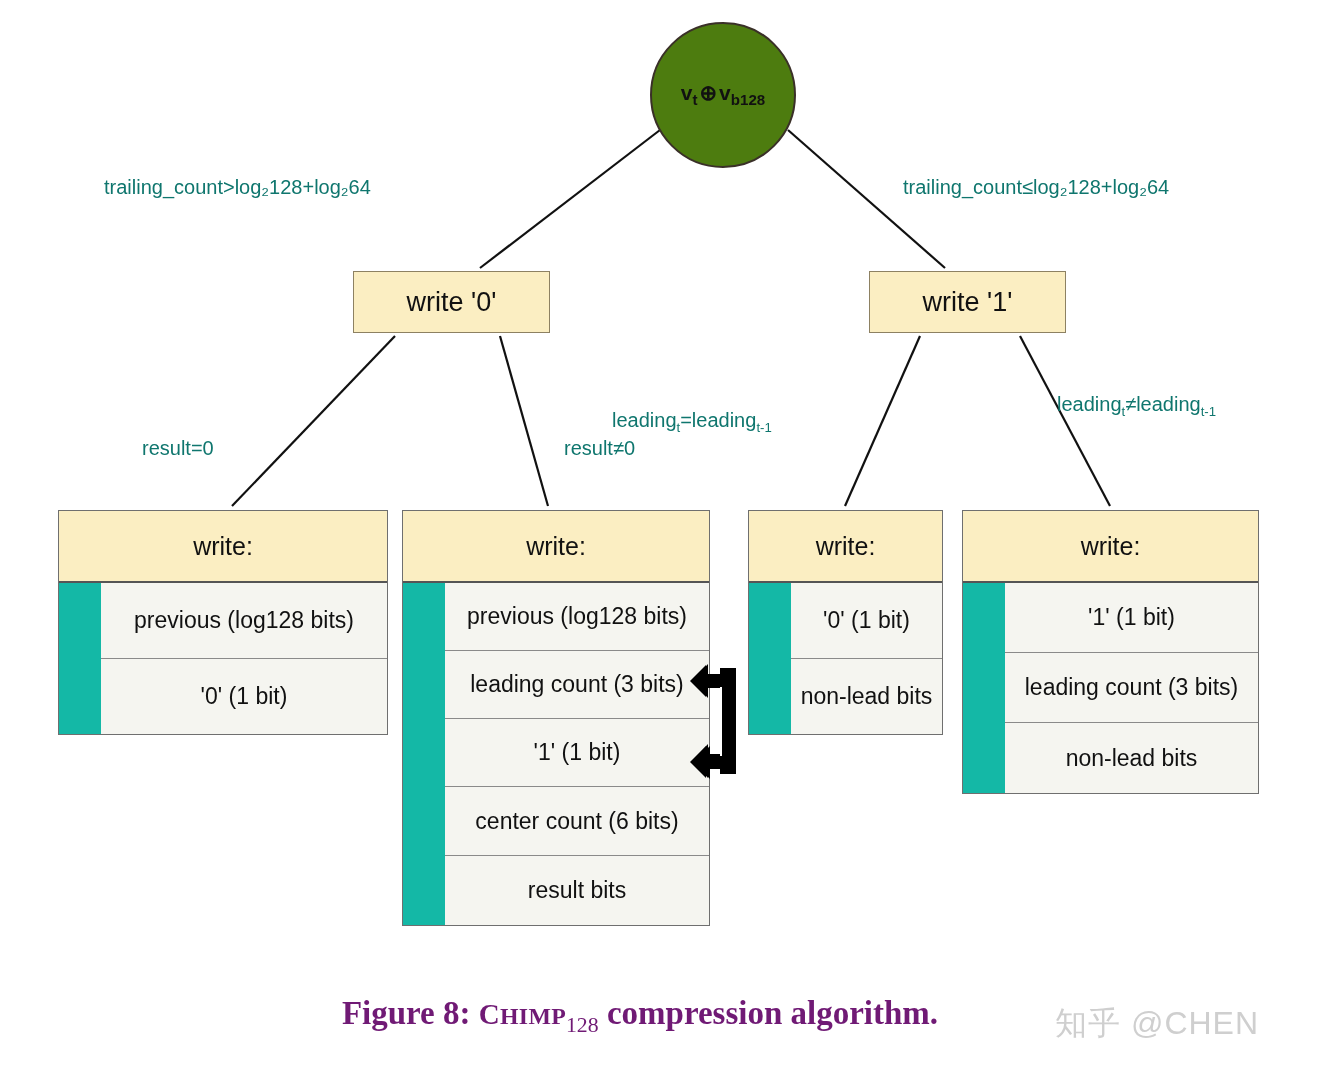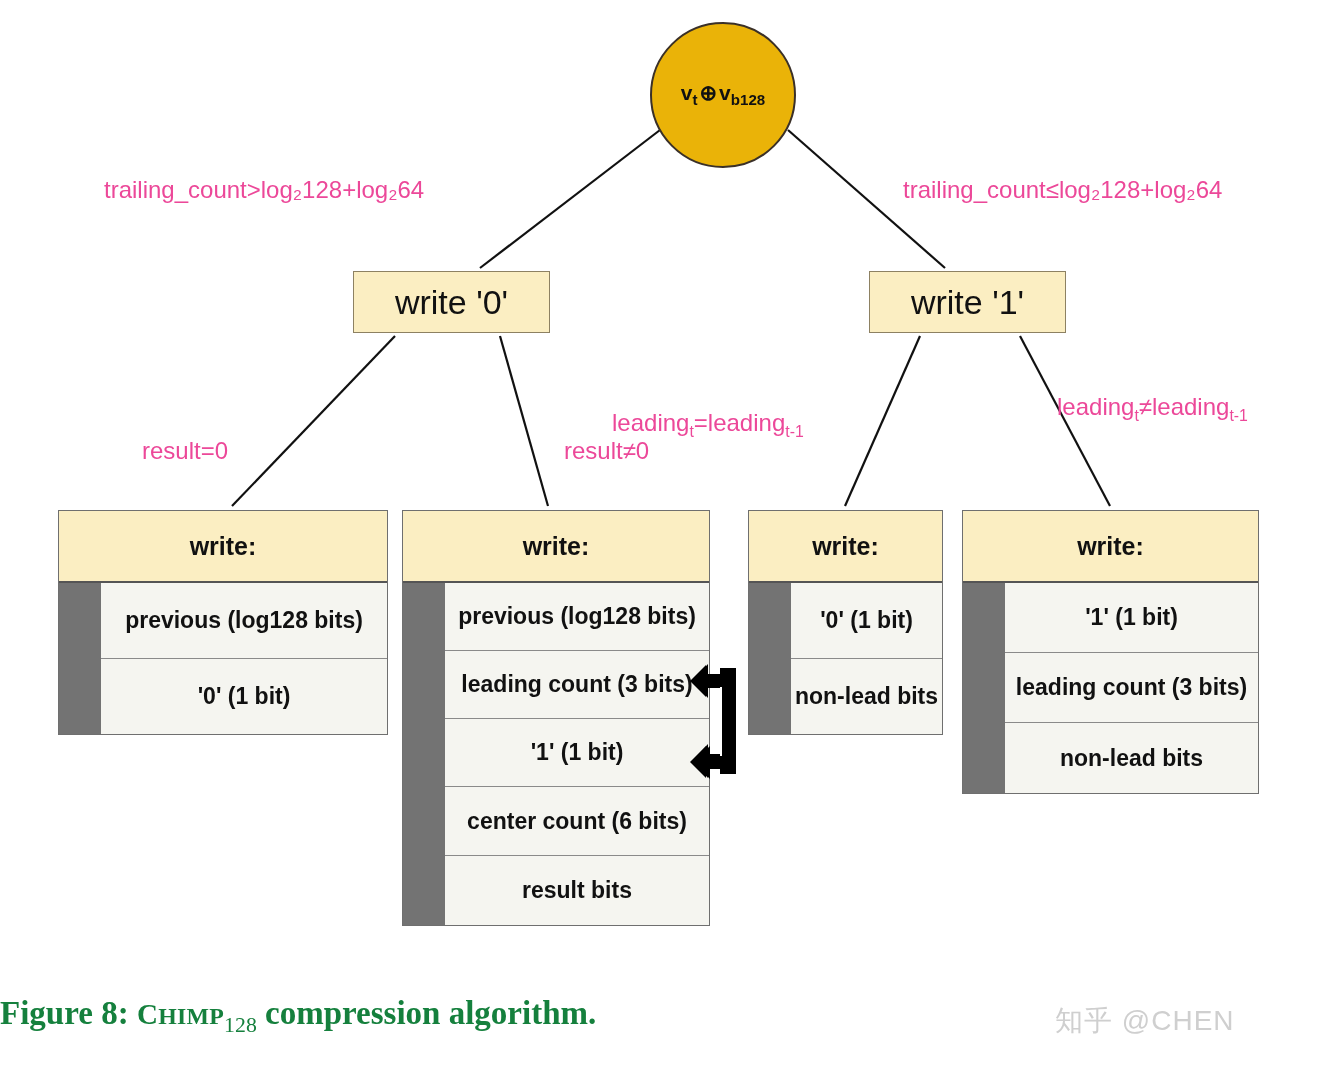--- a/index.html
+++ b/index.html
@@ -27,52 +27,51 @@
     height: 1078px;
     pointer-events: none;
   }
   .node-root {
     position: absolute;
     left: 650px;
     top: 22px;
     width: 146px;
     height: 146px;
     border-radius: 50%;
-    background: #eab308;
+    background: #4d7c0f;
     border: 2px solid #3a3028;
     box-sizing: border-box;
     display: flex;
     align-items: center;
     justify-content: center;
     font-weight: bold;
     font-size: 21px;
     color: #111;
   }
   .node-root .expr { white-space: nowrap; }
   .node-root sub { font-size: 0.72em; font-weight: bold; }
   .decision-box {
     position: absolute;
     background: #fbeec2;
     border: 1.5px solid #8d8162;
     box-sizing: border-box;
     display: flex;
     align-items: center;
     justify-content: center;
-    font-size: 34px;
+    font-size: 27px;
     color: #111;
   }
   #write0-box { left: 353px; top: 271px; width: 197px; height: 62px; }
   #write1-box { left: 869px; top: 271px; width: 197px; height: 62px; }
 
   .leaf-box {
     position: absolute;
     border: 1.5px solid #6f6f6f;
     box-sizing: border-box;
-    background: #737373;
-    font-weight: bold;
+    background: #14b8a6;
   }
   .leaf-header {
     background: #fbeec2;
     border-bottom: 2px solid #555;
     display: flex;
     align-items: center;
     justify-content: center;
     font-size: 25px;
     color: #111;
     box-sizing: border-box;
@@ -90,51 +89,51 @@
   }
   .leaf-row:last-child { border-bottom: none; }
 
   #leaf-1 { left: 58px;  top: 510px; width: 330px; }
   #leaf-2 { left: 402px; top: 510px; width: 308px; }
   #leaf-3 { left: 748px; top: 510px; width: 195px; }
   #leaf-4 { left: 962px; top: 510px; width: 297px; }
 
   .edge-label {
     position: absolute;
-    font-size: 24px;
-    color: #ec4899;
+    font-size: 20px;
+    color: #0f766e;
     white-space: nowrap;
   }
   .edge-label sub { font-size: 0.66em; }
   #lbl-trail-gt  { left: 104px;  top: 176px; }
   #lbl-trail-le  { left: 903px;  top: 176px; }
   #lbl-lead-eq   { left: 612px;  top: 373px; margin-top: 36px; }
   #lbl-lead-ne   { left: 1057px; top: 393px; }
   #lbl-res-eq    { left: 142px;  top: 437px; }
   #lbl-res-ne    { left: 523px;  top: 437px; margin-left: 41px; }
 
   .caption {
     position: absolute;
     left: 0;
     top: 995px;
     width: 1280px;
-    text-align: left;
+    text-align: center;
     font-family: "Liberation Serif", serif;
     font-weight: bold;
     font-size: 33px;
-    color: #15803d;
+    color: #701a75;
   }
   .caption .smallcaps { font-size: 0.88em; letter-spacing: 0.3px; }
   .caption sub { font-size: 0.66em; font-weight: normal; }
 
   .watermark {
     position: absolute;
     left: 1055px;
     top: 1002px;
-    font-size: 28px;
+    font-size: 32px;
     color: #cfcfcf;
     font-family: "Liberation Sans", sans-serif;
     white-space: nowrap;
     letter-spacing: 1px;
   }
   .bracket-arrow {
     position: absolute;
     left: 690px;
     top: 662px;
     width: 48px;

